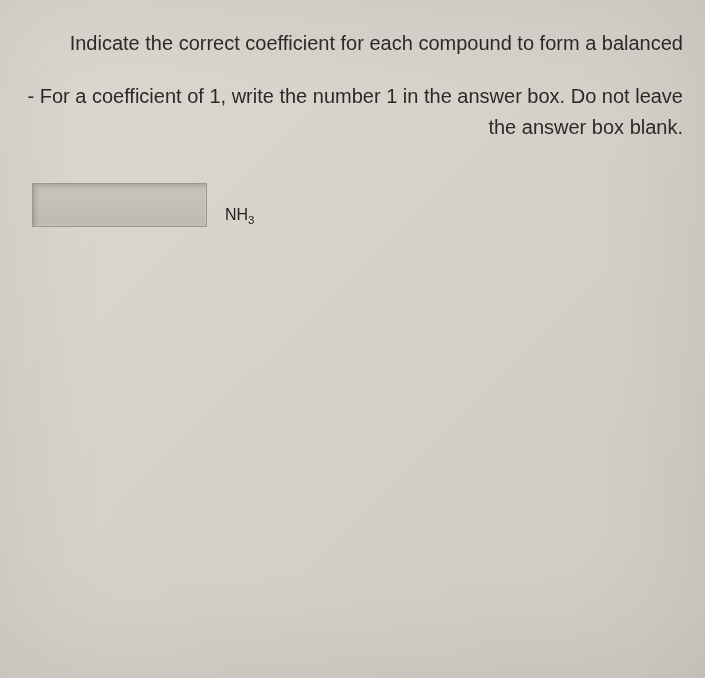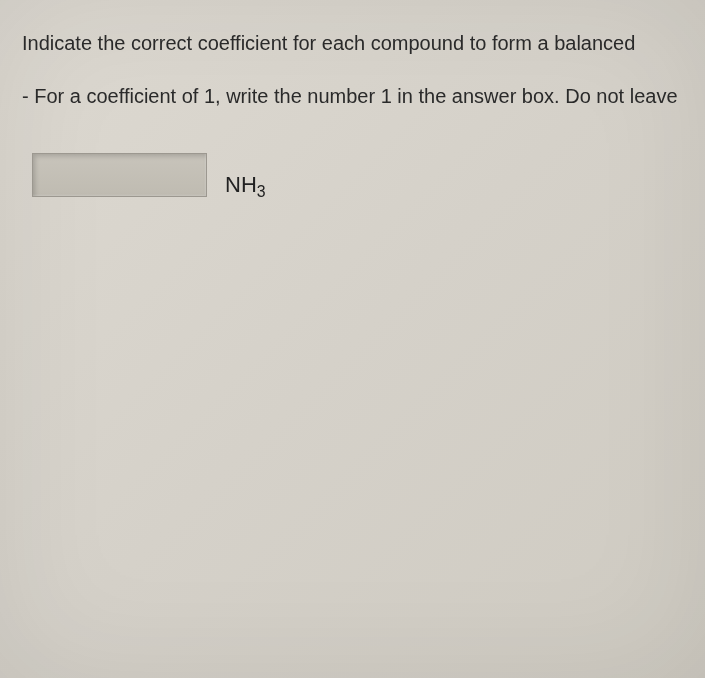--- a/index.html
+++ b/index.html
@@ -1,18 +1,19 @@
 <!DOCTYPE html>
 <html><head>
   <meta charset="utf-8">
   <style>
     * {
       box-sizing: border-box;
       margin: 0;
       padding: 0;
+      text-align: right;
     }
     body {
       width: 705px;
       height: 678px;
       background: #d8d4cd;
       font-family: Arial, Helvetica, sans-serif;
       position: relative;
       overflow: hidden;
     }
     .page {
@@ -74,37 +75,38 @@
       height: 44px;
       border: 1px solid #9c9890;
       background: linear-gradient(180deg, #c8c4bb 0%, #bfbbb1 100%);
       box-shadow: inset 2px 2px 5px rgba(0,0,0,0.18), inset -1px -1px 2px rgba(255,255,255,0.25);
       font-size: 18px;
       padding: 0 10px;
       color: #222;
       outline: none;
     }
     .compound-label {
-      font-size: 22px;
+      font-size: 16px;
       color: #222;
       margin-top: 20px;
     }
   </style>
 </head>
 <body>
 
 <div class="page">
 
   <div class="question-text">
     <span>Indicate the correct coefficient for each compound to form a balanced</span><br>
   </div>
 
 
   <div class="instruction">
     <span>- For a coefficient of 1, write the number 1 in the answer box. Do not leave</span><br>
+    <span>the answer box blank.</span>
   </div>
 
   <div class="answers">
 
     <div class="answer-row">
       <input class="answer-input" type="text" value="" style="">
       <span class="compound-label"><span>NH</span><sub>3</sub><span></span><sub></sub></span>
     </div>
 
 

